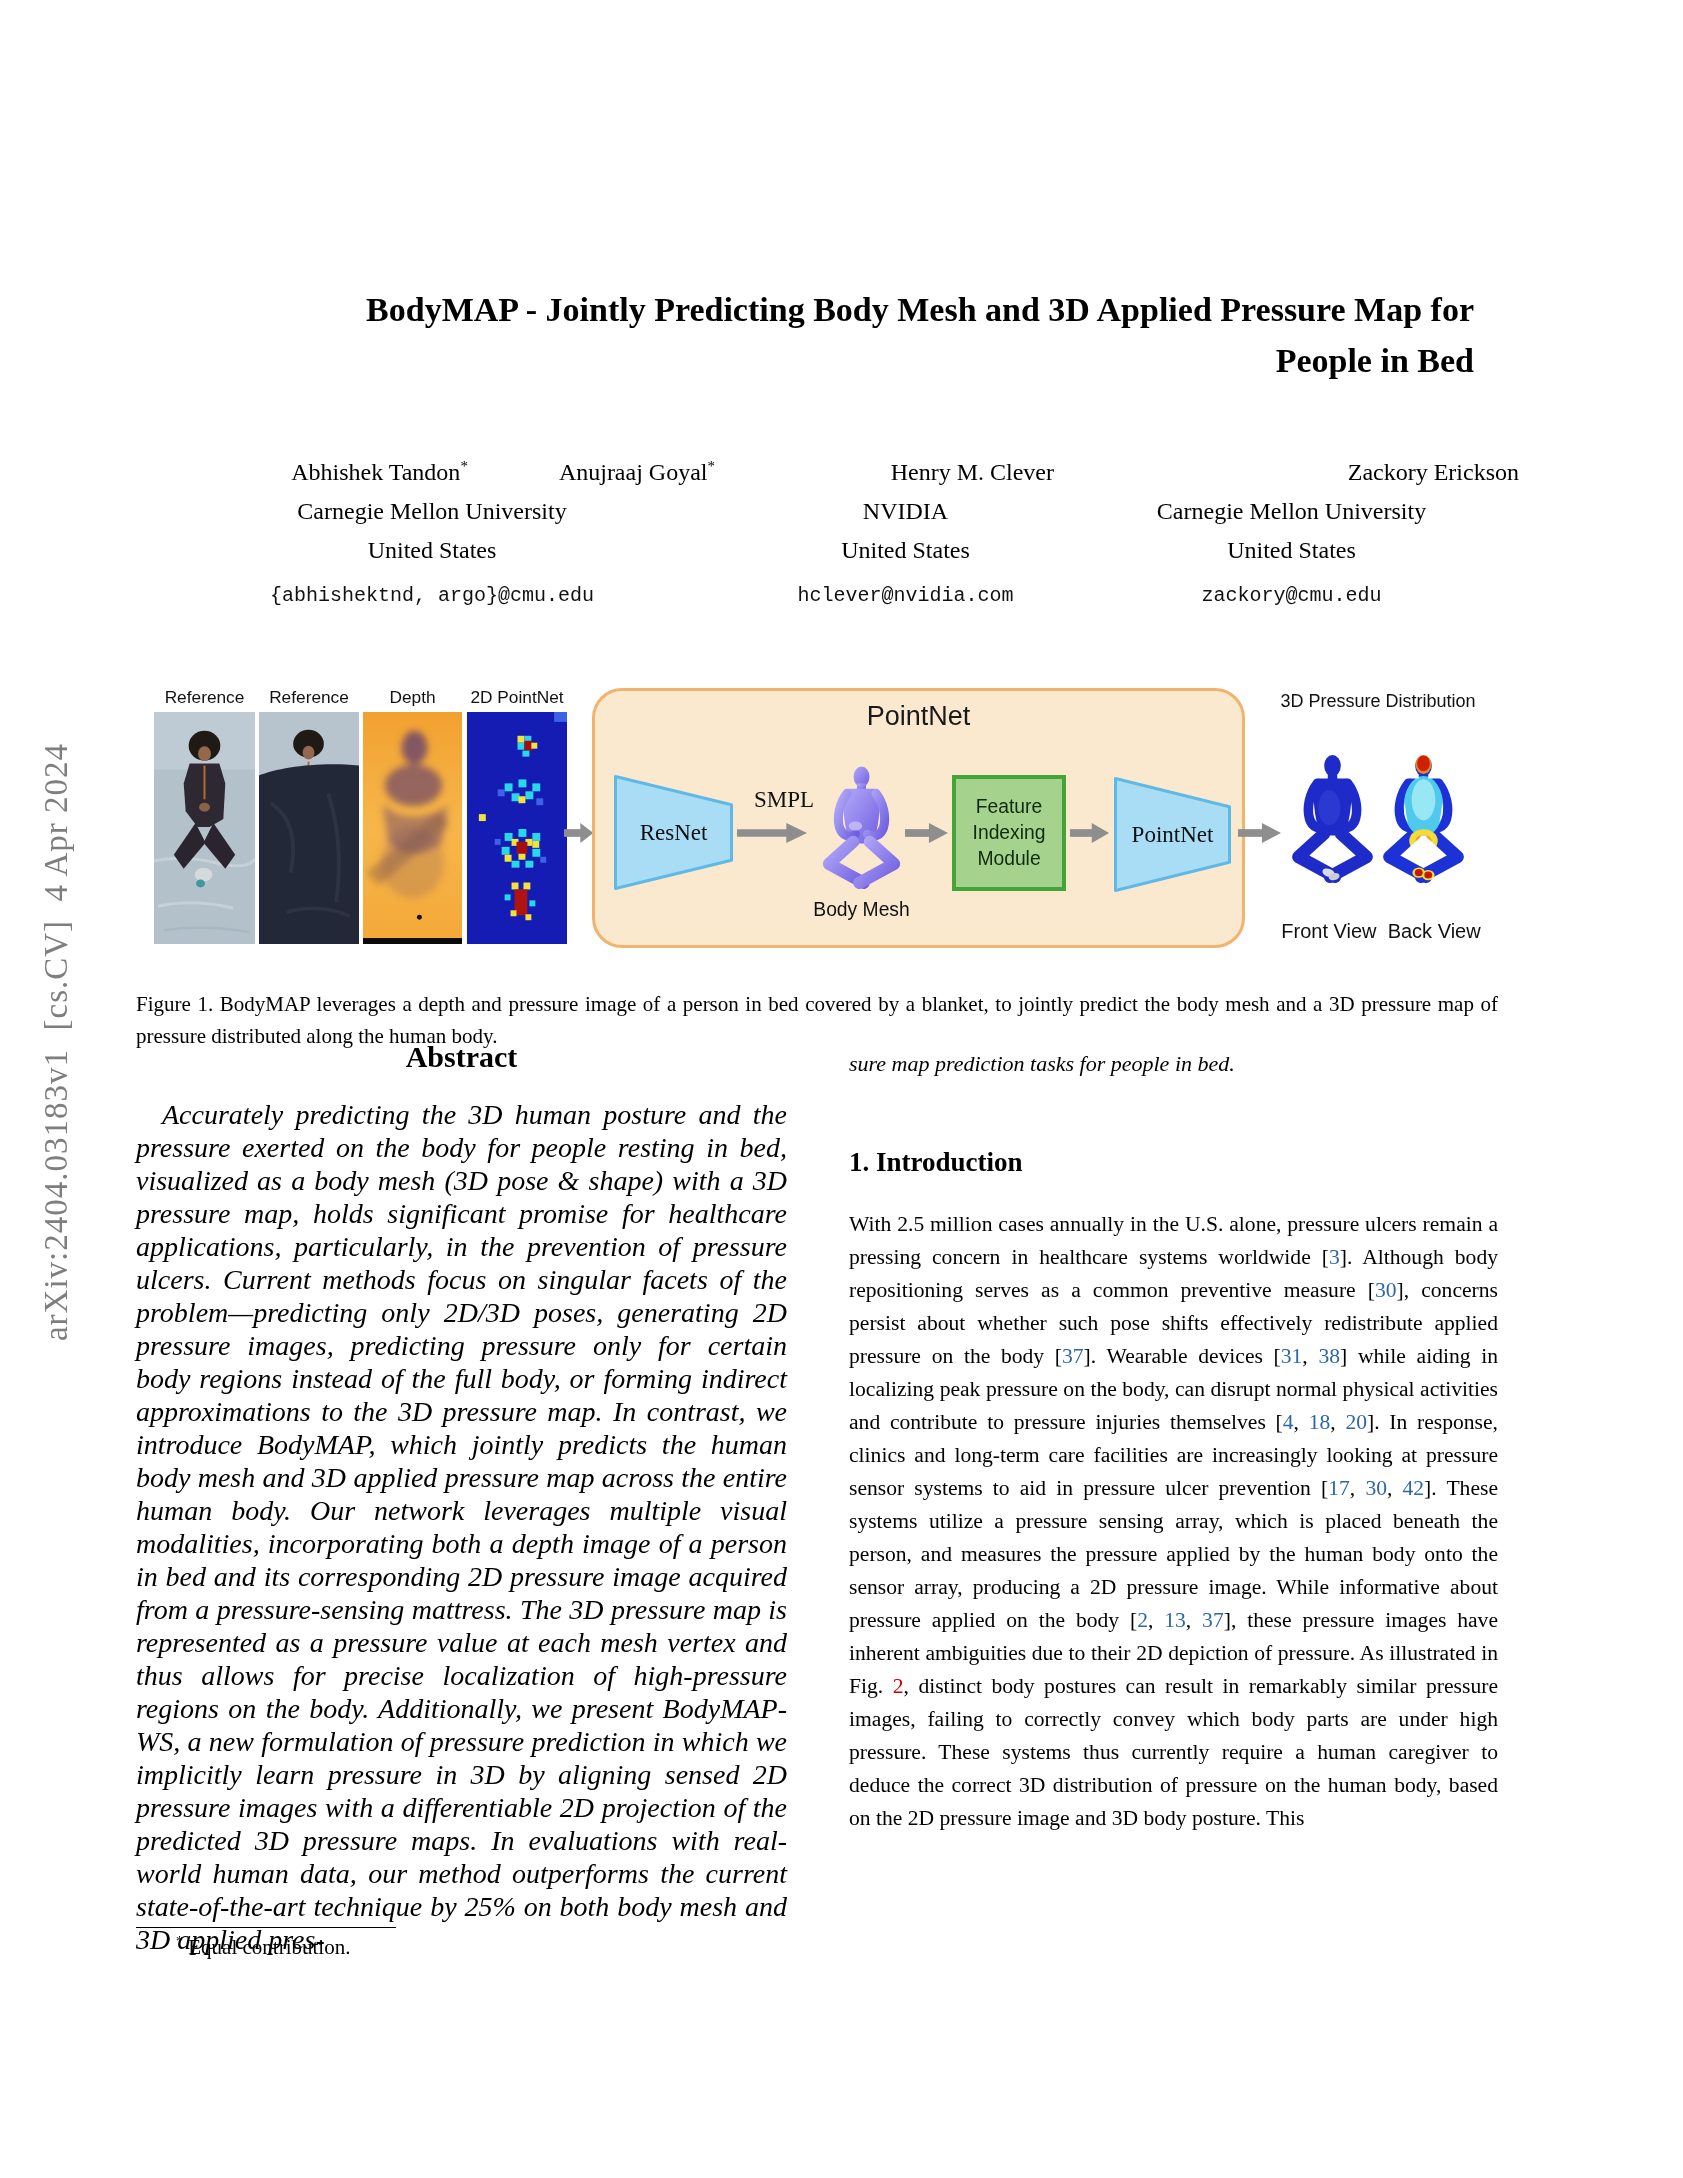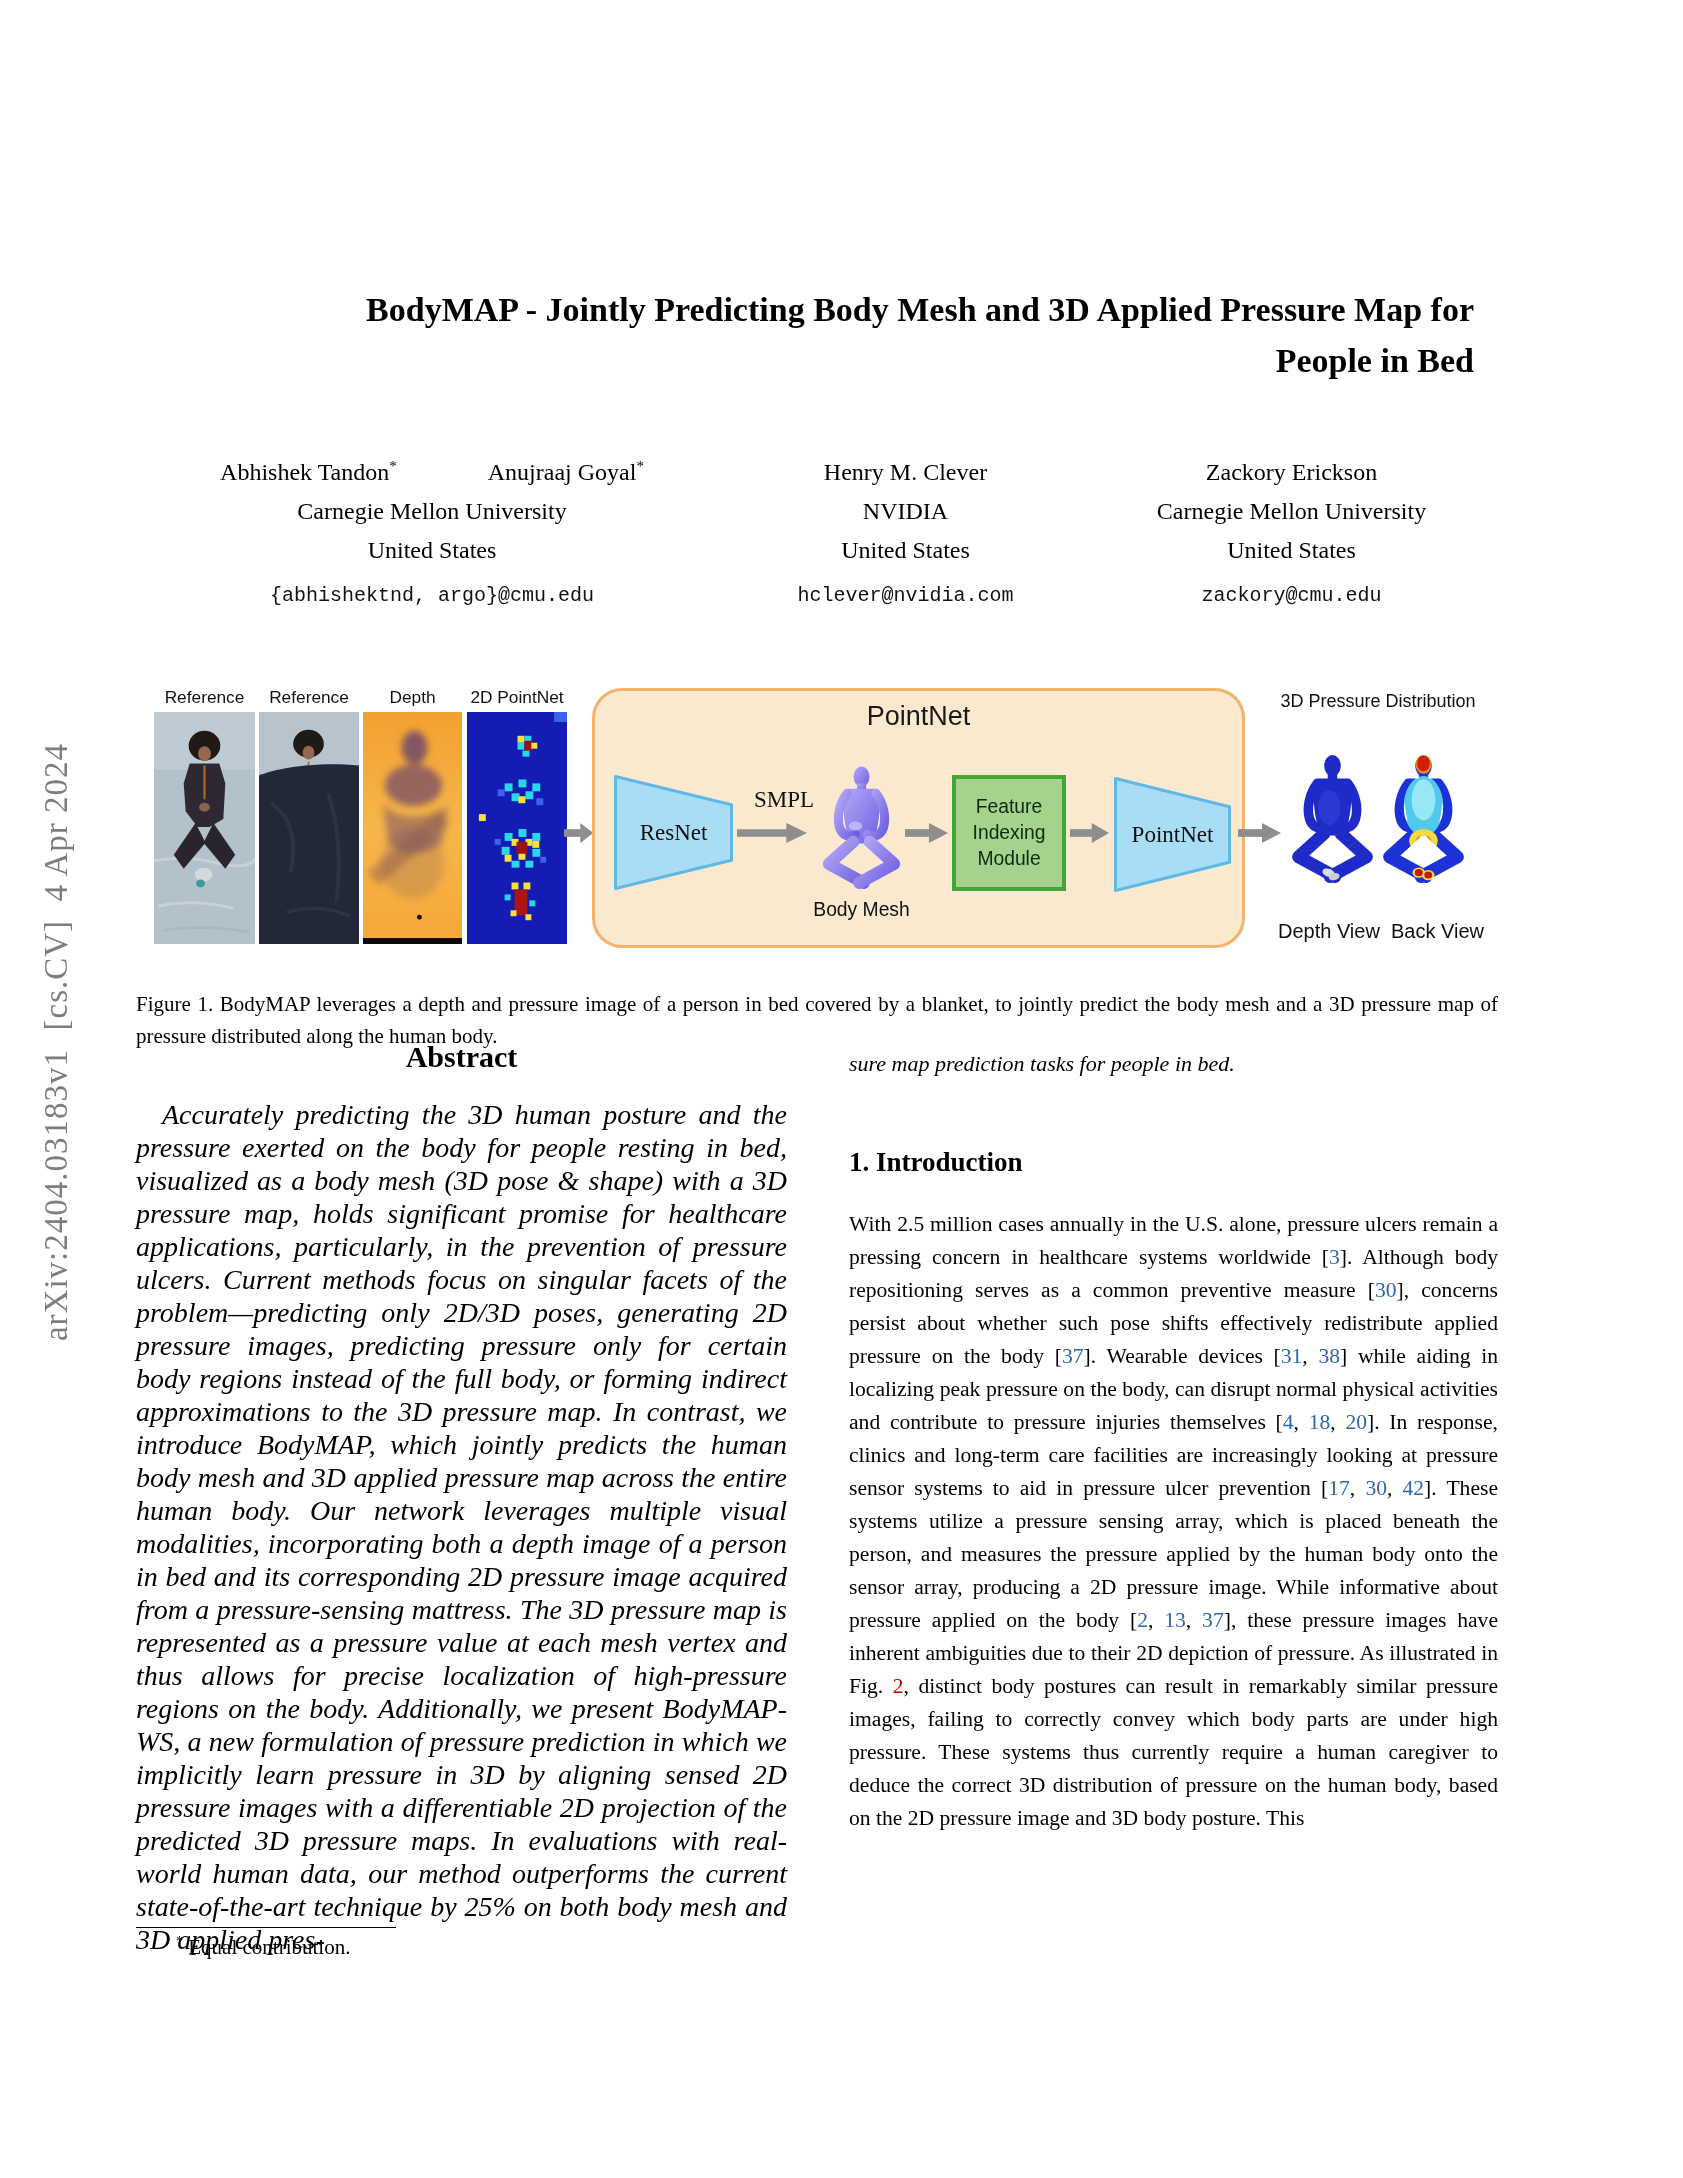--- a/index.html
+++ b/index.html
@@ -8,21 +8,21 @@
   .abs{position:absolute;}
 
   
   .banner{position:absolute;left:56px;top:1042px;transform:translate(-50%,-50%) rotate(-90deg);
           white-space:pre;font-size:33px;color:var(--banner-gray);letter-spacing:1px;}
 
   
   .title{left:0;top:284px;width:1474px;text-align:right;font-size:34px;font-weight:bold;line-height:51px;}
   .authors{top:447px;}
   .agroup{position:absolute;text-align:center;font-size:24px;line-height:39px;}
-  .agroup .names{display:flex;justify-content:center;gap:91px;}
+  .agroup .names{display:flex;justify-content:flex-end;gap:91px;}
   .agroup .name sup{font-size:15px;}
   .agroup .email{font-family:"Liberation Mono", monospace;font-size:20px;margin-top:6px;color:#111;}
 
   
   .thumb-label{position:absolute;top:687px;font-family:"Liberation Sans",sans-serif;
                font-size:17.3px;color:#111;text-align:center;}
   .thumb{position:absolute;top:712px;height:232px;}
   .thumb svg{display:block;width:100%;height:100%;}
 
   .bodymap-box{left:592px;top:688px;width:653px;height:260px;border-radius:30px;
@@ -345,21 +345,21 @@
         <ellipse cx="60" cy="15" rx="10" ry="12.5" fill="#E8881C"></ellipse>
         <ellipse cx="60" cy="14" rx="8" ry="10" fill="#D02000"></ellipse>
         <ellipse cx="54" cy="152" rx="8" ry="6.5" fill="#F2DC3A"></ellipse>
         <ellipse cx="66" cy="155" rx="8" ry="6.5" fill="#F2DC3A"></ellipse>
         <ellipse cx="54" cy="152" rx="5" ry="4.5" fill="#C41800"></ellipse>
         <ellipse cx="66" cy="155" rx="5" ry="4.5" fill="#C41800"></ellipse>
       </g>
     </svg>
   </div>
 
-  <div class="abs view-labels">Depth View  Back View</div>
+  <div class="abs view-labels">Front View  Back View</div>
 
   <div class="abs caption">Figure 1. BodyMAP leverages a depth and pressure image of a person in bed covered by a blanket, to jointly predict the body mesh and a 3D pressure map of pressure distributed along the human body.</div>
 </div>
 
 <div class="col col-left">
   <h2 class="abstract-h">Abstract</h2>
   <p class="abstract-p">Accurately predicting the 3D human posture and the pressure exerted on the body for people resting in bed, visualized as a body mesh (3D pose &amp; shape) with a 3D pressure map, holds significant promise for healthcare applications, particularly, in the prevention of pressure ulcers. Current methods focus on singular facets of the problem—predicting only 2D/3D poses, generating 2D pressure images, predicting pressure only for certain body regions instead of the full body, or forming indirect approximations to the 3D pressure map. In contrast, we introduce BodyMAP, which jointly predicts the human body mesh and 3D applied pressure map across the entire human body. Our network leverages multiple visual modalities, incorporating both a depth image of a person in bed and its corresponding 2D pressure image acquired from a pressure-sensing mattress. The 3D pressure map is represented as a pressure value at each mesh vertex and thus allows for precise localization of high-pressure regions on the body. Additionally, we present BodyMAP-WS, a new formulation of pressure prediction in which we implicitly learn pressure in 3D by aligning sensed 2D pressure images with a differentiable 2D projection of the predicted 3D pressure maps. In evaluations with real-world human data, our method outperforms the current state-of-the-art technique by 25% on both body mesh and 3D applied pres-</p>
 </div>
 
 <div class="col col-right">

